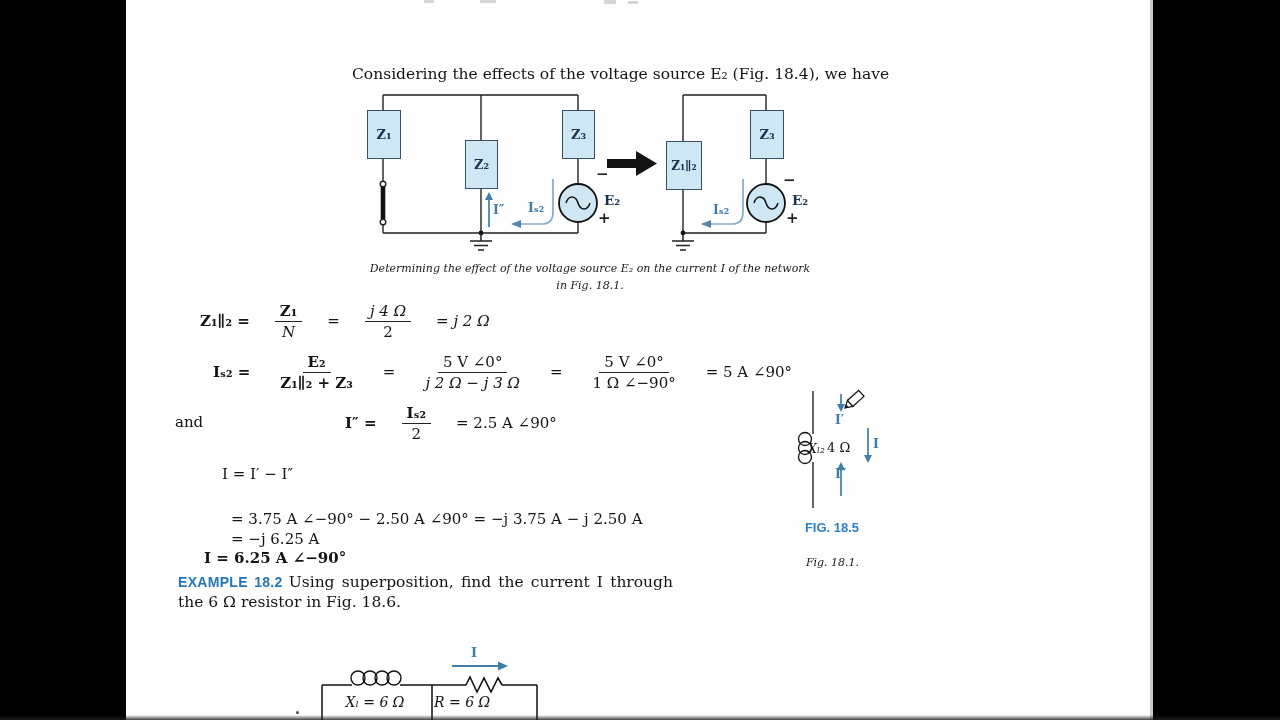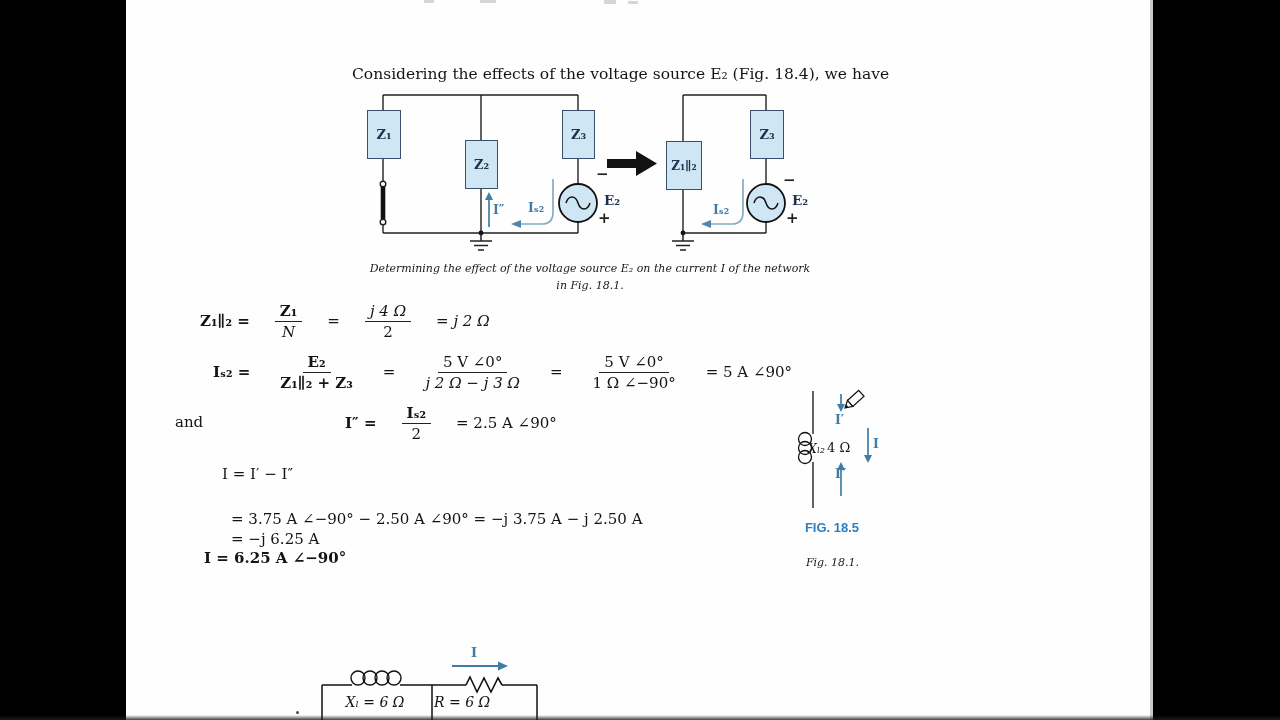--- a/index.html
+++ b/index.html
@@ -207,20 +207,23 @@
 
   <div class="abs ital" style="left:808px;top:441px;font-size:12.5px;white-space:nowrap;">Xₗ₂</div>
   <div class="abs" style="left:827px;top:440px;font-size:13px;white-space:nowrap;">4 Ω</div>
   <div class="abs cur" style="left:835px;top:412px;">I′</div>
   <div class="abs cur" style="left:835px;top:466px;">I″</div>
   <div class="abs cur" style="left:873px;top:436px;">I</div>
 
   <div class="abs figlabel" style="left:732px;top:520px;width:200px;">FIG. 18.5</div>
   <div class="abs caption" style="left:660px;top:556px;width:345px;">Fig. 18.1.</div>
 
+  <div class="abs" id="example-para" style="left:178px;top:572px;width:495px;">
+    <span class="exlabel">EXAMPLE 18.2</span><span>Using superposition, find the current I through the 6 Ω resistor in Fig. 18.6.</span>
+  </div>
 
   <div class="abs cur" style="left:471px;top:645px;font-size:13px;">I</div>
   <div class="abs ital" style="left:333px;top:694px;width:84px;text-align:center;font-size:14px;white-space:nowrap;">Xₗ = 6 Ω</div>
   <div class="abs ital" style="left:434px;top:694px;width:84px;font-size:14px;white-space:nowrap;">R = 6 Ω</div>
 
   <div class="abs" style="left:296px;top:711px;width:3px;height:3px;background:#4a4a4a;border-radius:50%;"></div>
 
   <div id="bottom-shade"></div>
 </div>
 

